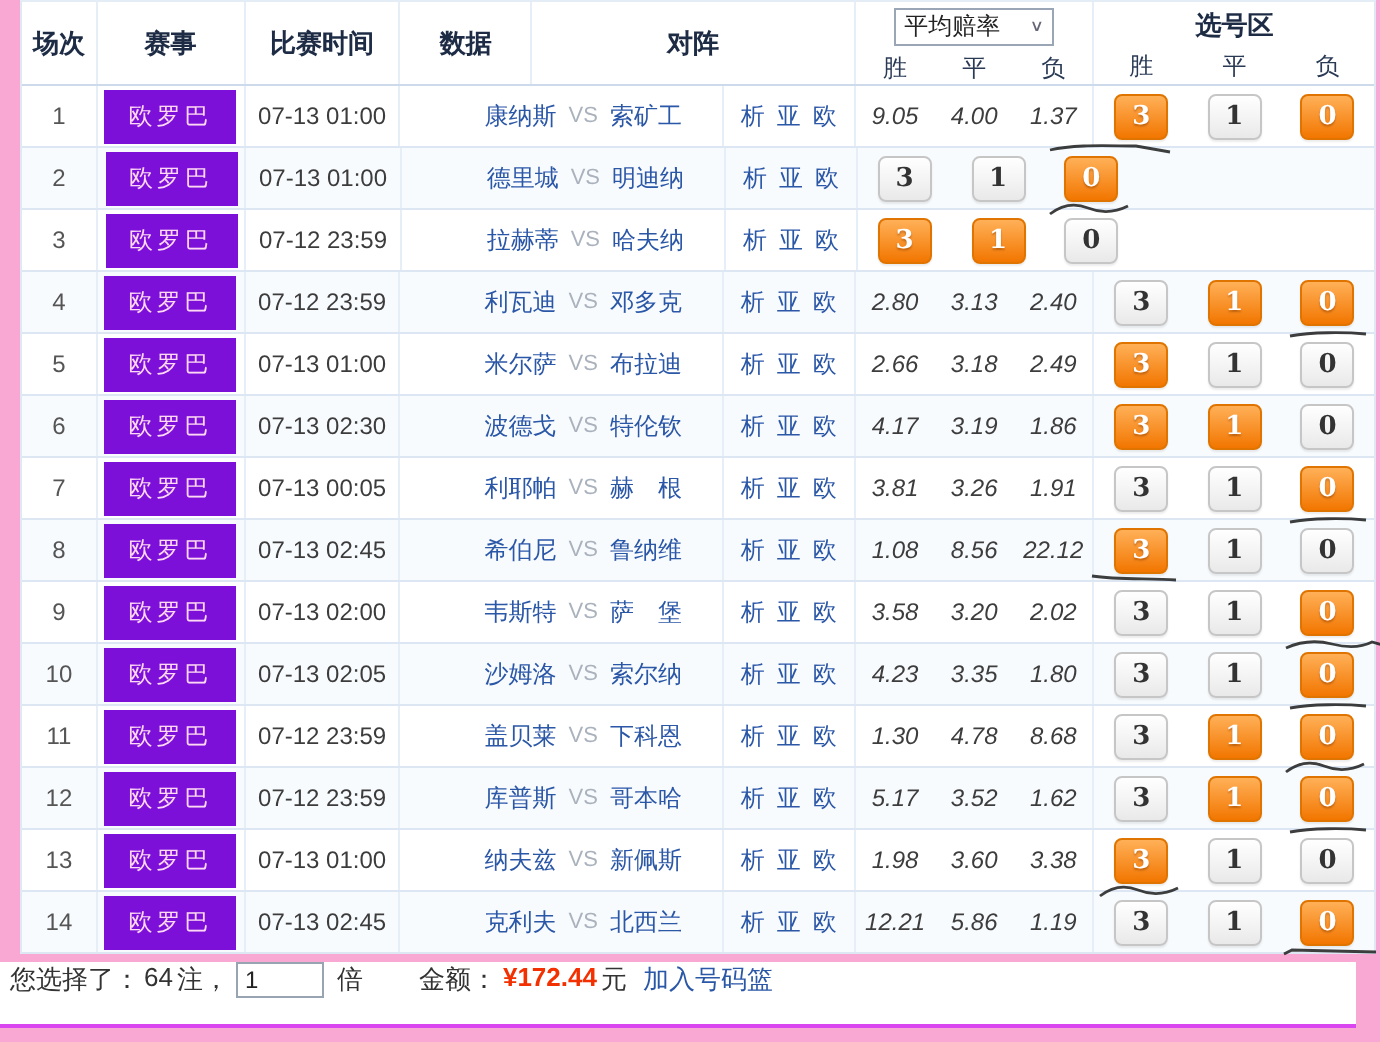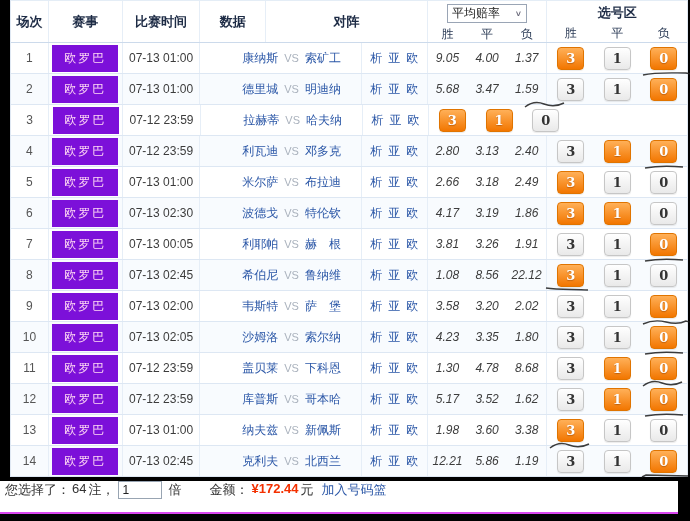--- a/index.html
+++ b/index.html
@@ -1,18 +1,18 @@
 <!DOCTYPE html>
 <html><head>
 <meta charset="utf-8">
 <style>
   * { margin:0; padding:0; box-sizing:border-box; }
   html,body { background:#fff; }
   body { font-family:"Liberation Sans","DejaVu Sans",sans-serif; }
-  #page { position:relative; width:690px; height:521px; background:#000000; overflow:hidden; }
+  #page { position:relative; width:690px; height:521px; background:#f9a8d4; overflow:hidden; }
 
   
   #bet-table { position:absolute; left:10px; top:0; width:678px;
     border-left:1px solid #dfe8f3; border-right:1px solid #dfe8f3; border-top:1px solid #e4edf6; }
   .hdr { display:flex; height:42px; border-bottom:1px solid #ccdaeb; background:#fff; }
   .hcell { display:flex; align-items:center; justify-content:center;
     border-right:1px solid #e6eef7; color:#1d2b45; font-size:13px; font-weight:bold; }
   .hcell:last-child { border-right:none; }
   .hgroup { flex-direction:column; justify-content:flex-start; padding-top:3px; }
   .sub3 { display:flex; width:100%; margin-top:3px; }
@@ -154,27 +154,20 @@
       <div class="cell c-match match">
         <span class="home">德里城</span>
             <span class="vs">VS</span>
             <span class="away">明迪纳</span>
       </div>
       <div class="cell c-data dlinks">
         <span>析</span>
             <span>亚</span>
             <span>欧</span>
       </div>
-      <div class="cell c-odds">
-        <div class="oddsTriple">
-          <span>5.68</span>
-          <span>3.47</span>
-          <span>1.59</span>
-        </div>
-      </div>
       <div class="cell c-picks">
         <div class="pickTriple">
           <div class="pcell pc3">
             <div class="pbtn b3">3</div>
           </div>
           <div class="pcell pc1">
             <div class="pbtn b1">1</div>
           </div>
           <div class="pcell pc0">
             <div class="pbtn b0 on">0</div>

